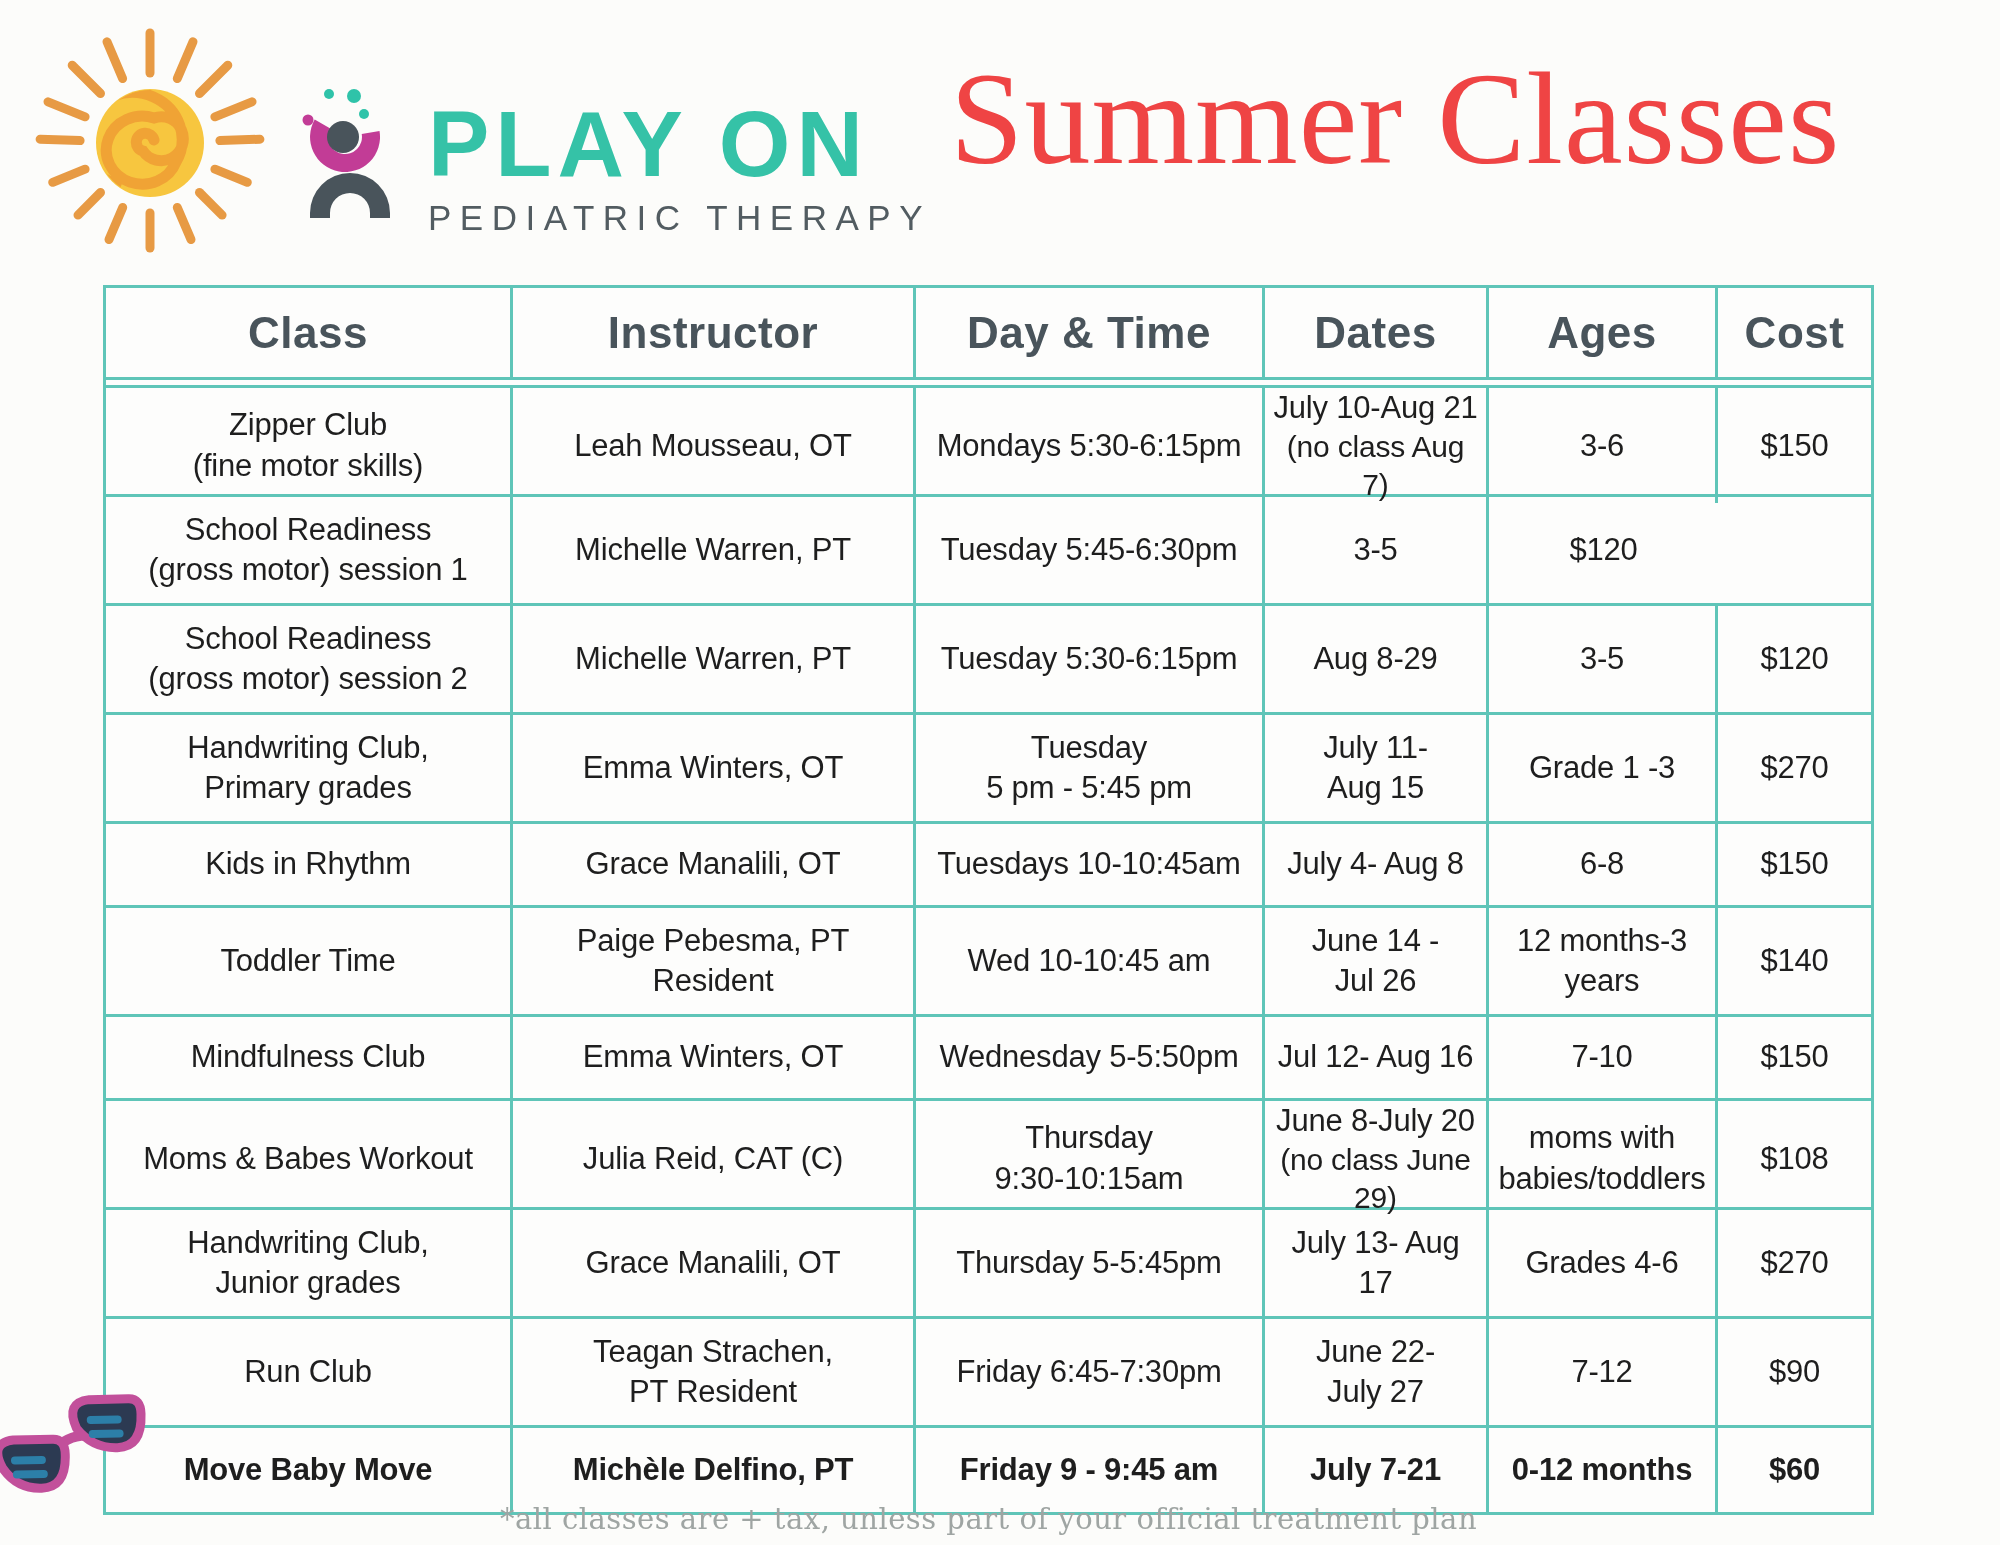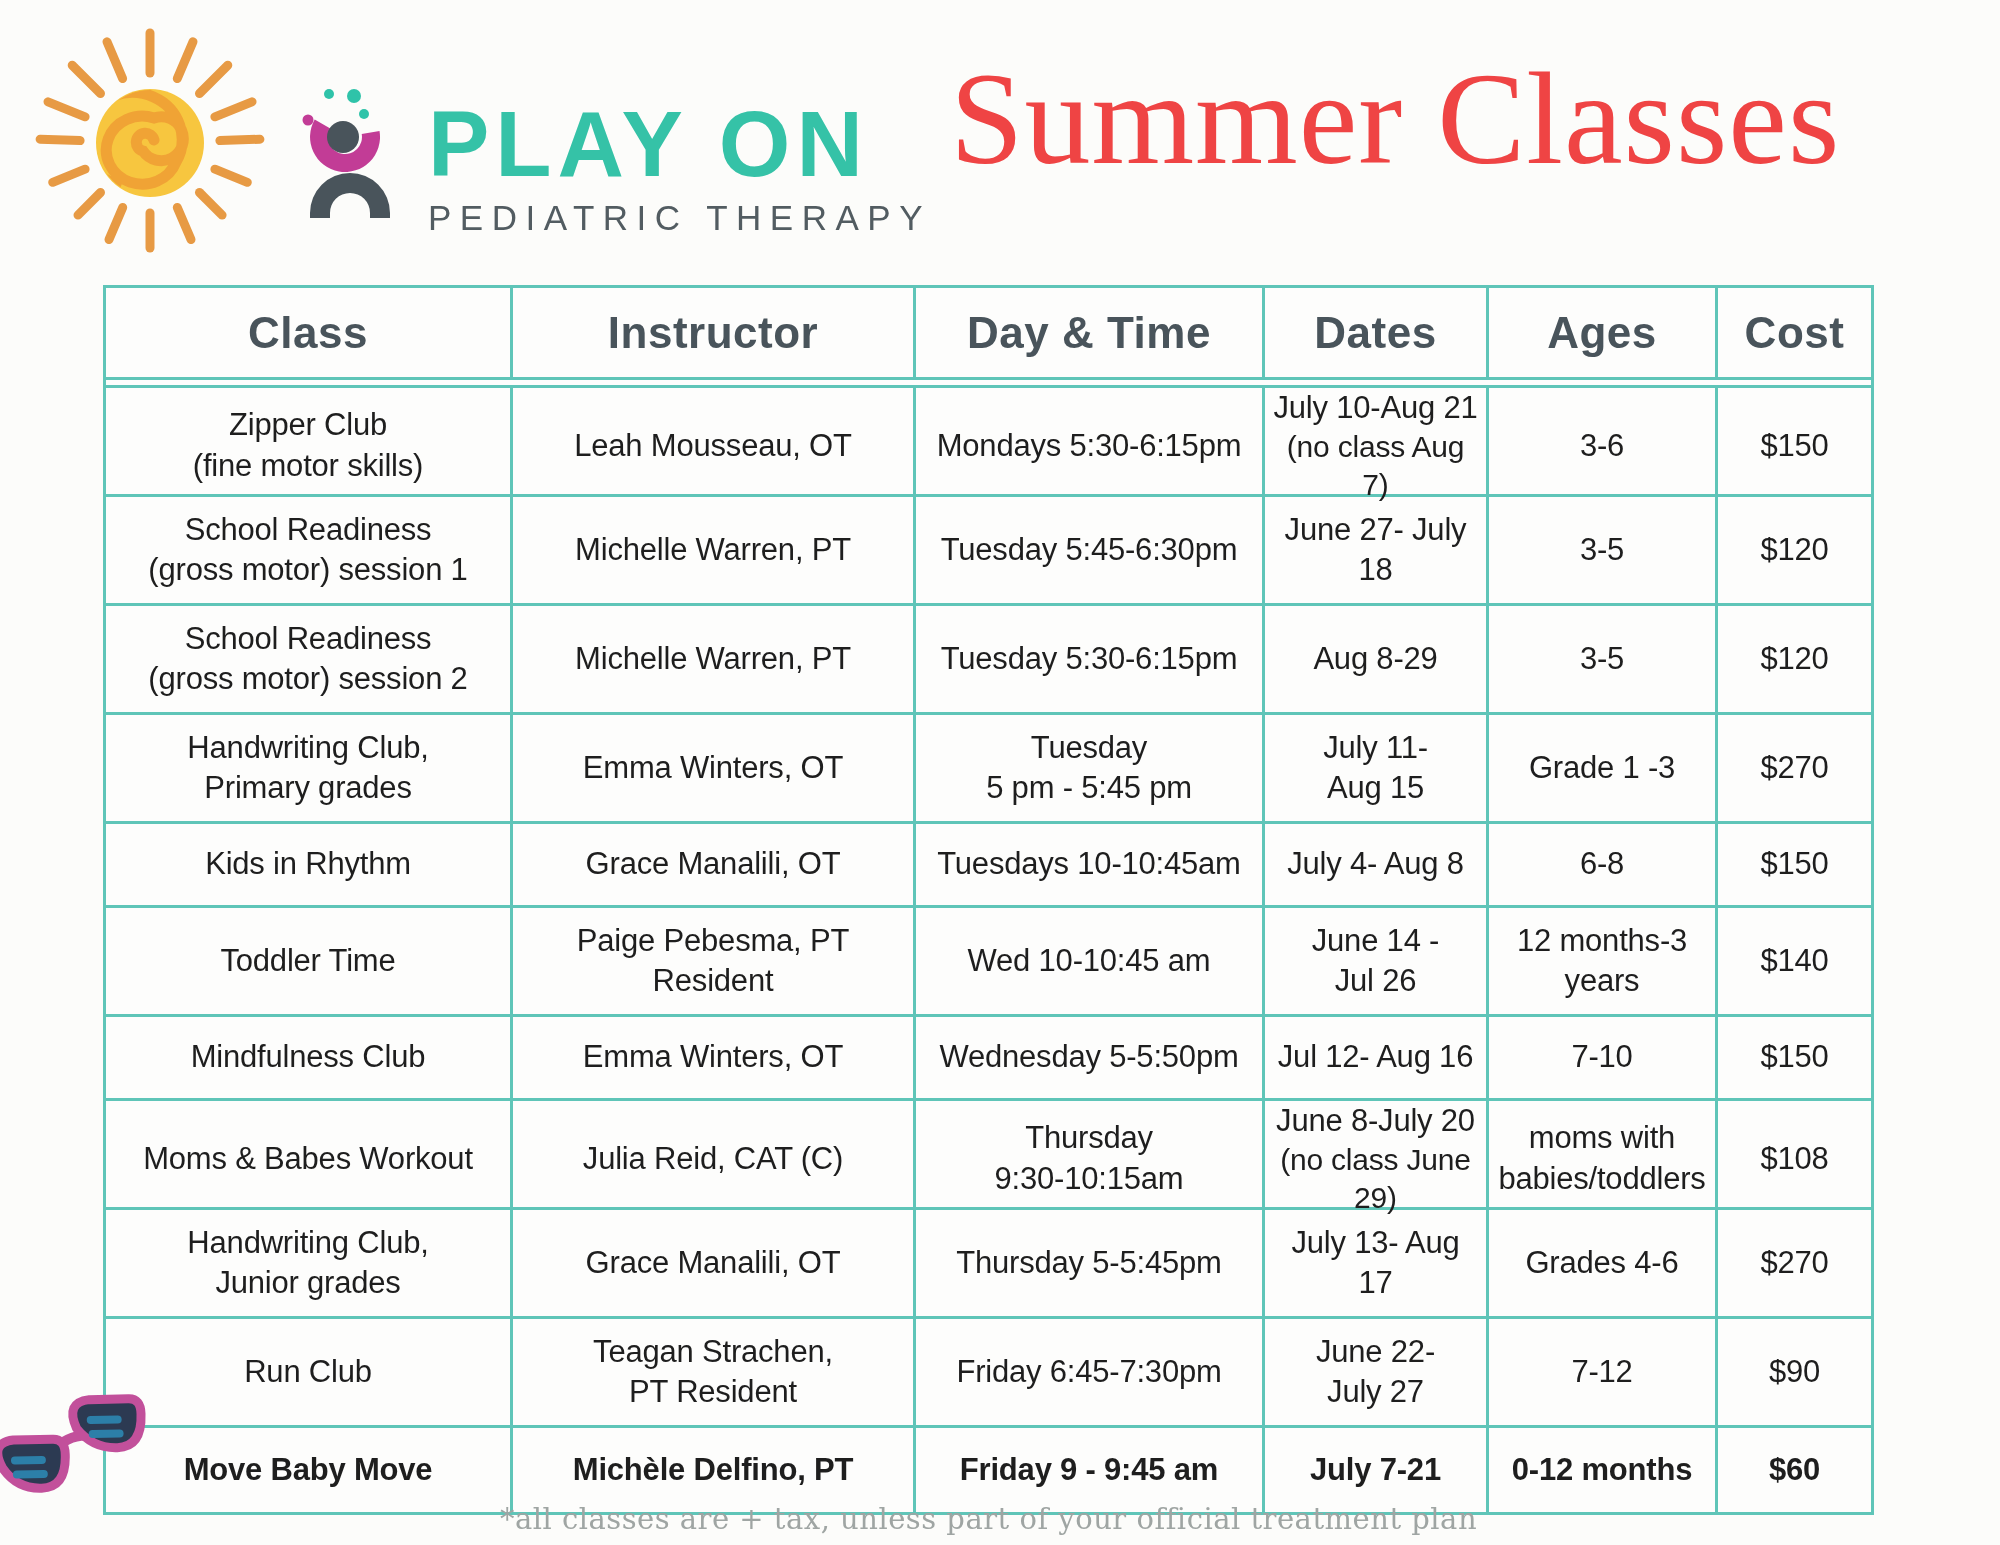--- a/index.html
+++ b/index.html
@@ -143,21 +143,20 @@
         <div class="cell daytime">Mondays 5:30-6:15pm</div>
         <div class="cell dates"><div>July 10-Aug 21</div><div class="note">(no class Aug 7)</div></div>
         <div class="cell ages">3-6</div>
         <div class="cell cost">$150</div>
       </div>
       <div class="row">
         <div class="cell class">School Readiness
 (gross motor) session 1</div>
         <div class="cell instructor">Michelle Warren, PT</div>
         <div class="cell daytime">Tuesday 5:45-6:30pm</div>
-        <div class="cell dates"><div>June 27- July 18</div></div>
         <div class="cell ages">3-5</div>
         <div class="cell cost">$120</div>
       </div>
       <div class="row">
         <div class="cell class">School Readiness
 (gross motor) session 2</div>
         <div class="cell instructor">Michelle Warren, PT</div>
         <div class="cell daytime">Tuesday 5:30-6:15pm</div>
         <div class="cell dates"><div>Aug 8-29</div></div>
         <div class="cell ages">3-5</div>

